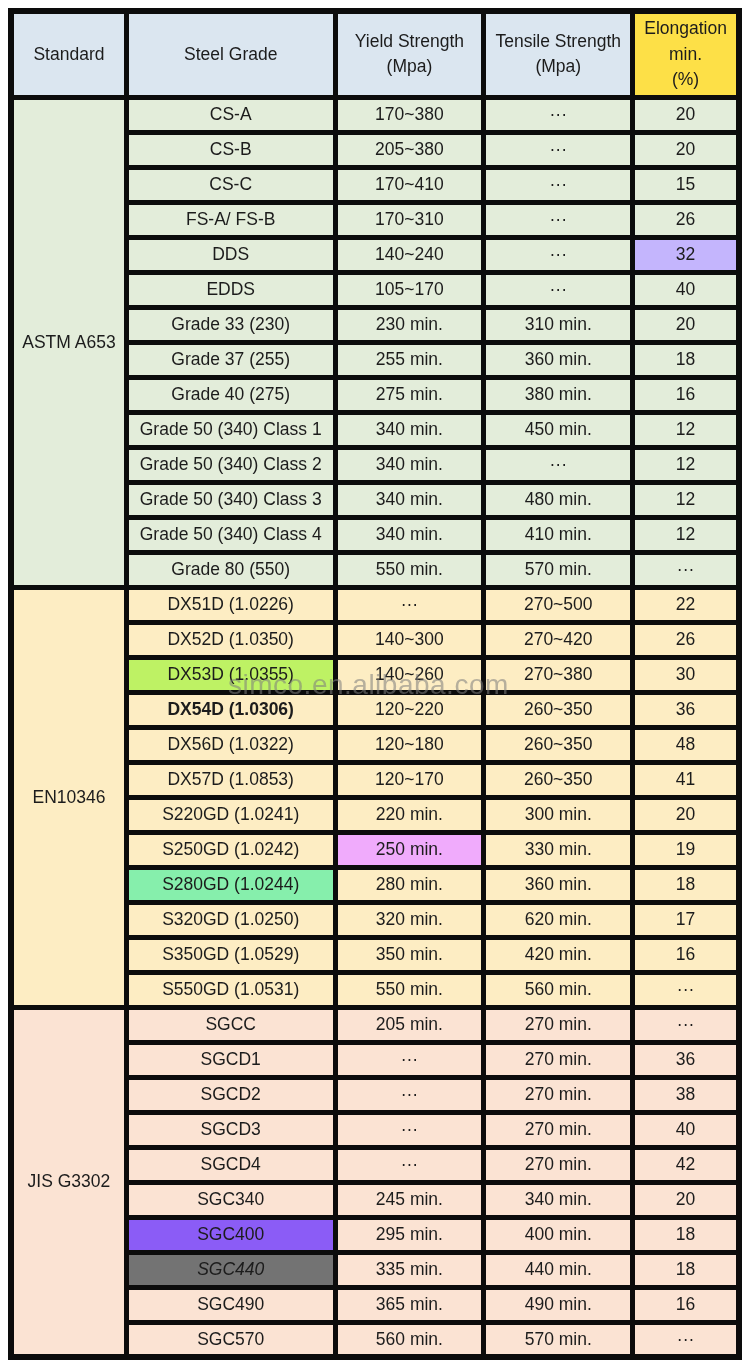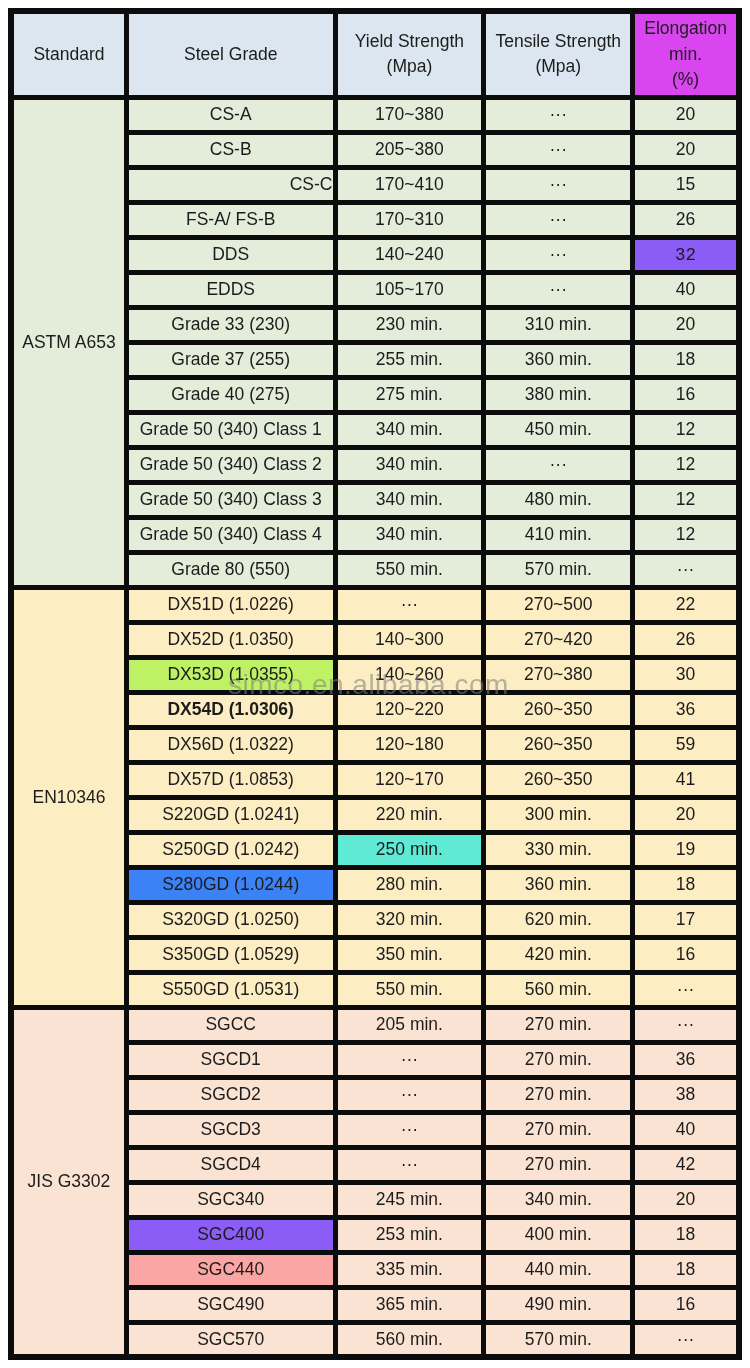--- a/index.html
+++ b/index.html
@@ -73,56 +73,56 @@
       <col class="col-elongation">
     </colgroup>
     <thead>
       <tr>
         <th style="background: rgb(219, 230, 240);">Standard</th>
         <th style="background: rgb(219, 230, 240);">Steel Grade</th>
         <th style="background: rgb(219, 230, 240);">Yield Strength
 (Mpa)</th>
         <th style="background: rgb(219, 230, 240);">Tensile Strength
 (Mpa)</th>
-        <th style="background: #d946ef; margin-top: 32px;">Elongation
+        <th style="background: #fde047; margin-top: 32px;">Elongation
 min.
 (%)</th>
       </tr>
     </thead>
     <tbody>
         <tr>
           <td rowspan="14" style="background: rgb(227, 237, 218);">ASTM A653</td>
           <td style="background: rgb(227, 237, 218);">CS-A</td>
           <td style="background: rgb(227, 237, 218);">170~380</td>
           <td style="background: rgb(227, 237, 218);">···</td>
           <td style="background: rgb(227, 237, 218);">20</td>
         </tr>
         <tr>
           <td style="background: rgb(227, 237, 218);">CS-B</td>
           <td style="background: rgb(227, 237, 218);">205~380</td>
           <td style="background: rgb(227, 237, 218);">···</td>
           <td style="background: rgb(227, 237, 218);">20</td>
         </tr>
         <tr>
-          <td style="background: rgb(227, 237, 218); text-align: right;">CS-C</td>
+          <td style="background: rgb(227, 237, 218);">CS-C</td>
           <td style="background: rgb(227, 237, 218);">170~410</td>
           <td style="background: rgb(227, 237, 218);">···</td>
           <td style="background: rgb(227, 237, 218);">15</td>
         </tr>
         <tr>
           <td style="background: rgb(227, 237, 218);">FS-A/ FS-B</td>
           <td style="background: rgb(227, 237, 218);">170~310</td>
           <td style="background: rgb(227, 237, 218);">···</td>
           <td style="background: rgb(227, 237, 218);">26</td>
         </tr>
         <tr>
           <td style="background: rgb(227, 237, 218);">DDS</td>
           <td style="background: rgb(227, 237, 218);">140~240</td>
           <td style="background: rgb(227, 237, 218);">···</td>
-          <td style="background: #8b5cf6; font-family: Liberation Mono, monospace;">32</td>
+          <td style="background: #c4b5fd;">32</td>
         </tr>
         <tr>
           <td style="background: rgb(227, 237, 218);">EDDS</td>
           <td style="background: rgb(227, 237, 218);">105~170</td>
           <td style="background: rgb(227, 237, 218);">···</td>
           <td style="background: rgb(227, 237, 218);">40</td>
         </tr>
         <tr>
           <td style="background: rgb(227, 237, 218);">Grade 33 (230)</td>
           <td style="background: rgb(227, 237, 218);">230 min.</td>
@@ -193,42 +193,42 @@
         <tr>
           <td style="background: rgb(253, 237, 195); font-weight: bold;">DX54D (1.0306)</td>
           <td style="background: rgb(253, 237, 195);">120~220</td>
           <td style="background: rgb(253, 237, 195);">260~350</td>
           <td style="background: rgb(253, 237, 195);">36</td>
         </tr>
         <tr>
           <td style="background: rgb(253, 237, 195);">DX56D (1.0322)</td>
           <td style="background: rgb(253, 237, 195);">120~180</td>
           <td style="background: rgb(253, 237, 195);">260~350</td>
-          <td style="background: rgb(253, 237, 195);">59</td>
+          <td style="background: rgb(253, 237, 195);">48</td>
         </tr>
         <tr>
           <td style="background: rgb(253, 237, 195);">DX57D (1.0853)</td>
           <td style="background: rgb(253, 237, 195);">120~170</td>
           <td style="background: rgb(253, 237, 195);">260~350</td>
           <td style="background: rgb(253, 237, 195);">41</td>
         </tr>
         <tr>
           <td style="background: rgb(253, 237, 195);">S220GD (1.0241)</td>
           <td style="background: rgb(253, 237, 195);">220 min.</td>
           <td style="background: rgb(253, 237, 195);">300 min.</td>
           <td style="background: rgb(253, 237, 195);">20</td>
         </tr>
         <tr>
           <td style="background: rgb(253, 237, 195);">S250GD (1.0242)</td>
-          <td style="background: #5eead4;">250 min.</td>
+          <td style="background: #f0abfc;">250 min.</td>
           <td style="background: rgb(253, 237, 195);">330 min.</td>
           <td style="background: rgb(253, 237, 195);">19</td>
         </tr>
         <tr>
-          <td style="background: #3b82f6;">S280GD (1.0244)</td>
+          <td style="background: #86efac;">S280GD (1.0244)</td>
           <td style="background: rgb(253, 237, 195);">280 min.</td>
           <td style="background: rgb(253, 237, 195);">360 min.</td>
           <td style="background: rgb(253, 237, 195);">18</td>
         </tr>
         <tr>
           <td style="background: rgb(253, 237, 195);">S320GD (1.0250)</td>
           <td style="background: rgb(253, 237, 195);">320 min.</td>
           <td style="background: rgb(253, 237, 195);">620 min.</td>
           <td style="background: rgb(253, 237, 195);">17</td>
         </tr>
@@ -276,26 +276,26 @@
           <td style="background: rgb(251, 227, 211);">42</td>
         </tr>
         <tr>
           <td style="background: rgb(251, 227, 211);">SGC340</td>
           <td style="background: rgb(251, 227, 211);">245 min.</td>
           <td style="background: rgb(251, 227, 211);">340 min.</td>
           <td style="background: rgb(251, 227, 211);">20</td>
         </tr>
         <tr>
           <td style="background: #8b5cf6;">SGC400</td>
-          <td style="background: rgb(251, 227, 211);">253 min.</td>
+          <td style="background: rgb(251, 227, 211);">295 min.</td>
           <td style="background: rgb(251, 227, 211);">400 min.</td>
           <td style="background: rgb(251, 227, 211);">18</td>
         </tr>
         <tr>
-          <td style="background: #fca5a5;">SGC440</td>
+          <td style="background: #737373; font-style: italic;">SGC440</td>
           <td style="background: rgb(251, 227, 211);">335 min.</td>
           <td style="background: rgb(251, 227, 211);">440 min.</td>
           <td style="background: rgb(251, 227, 211);">18</td>
         </tr>
         <tr>
           <td style="background: rgb(251, 227, 211);">SGC490</td>
           <td style="background: rgb(251, 227, 211);">365 min.</td>
           <td style="background: rgb(251, 227, 211);">490 min.</td>
           <td style="background: rgb(251, 227, 211);">16</td>
         </tr>

